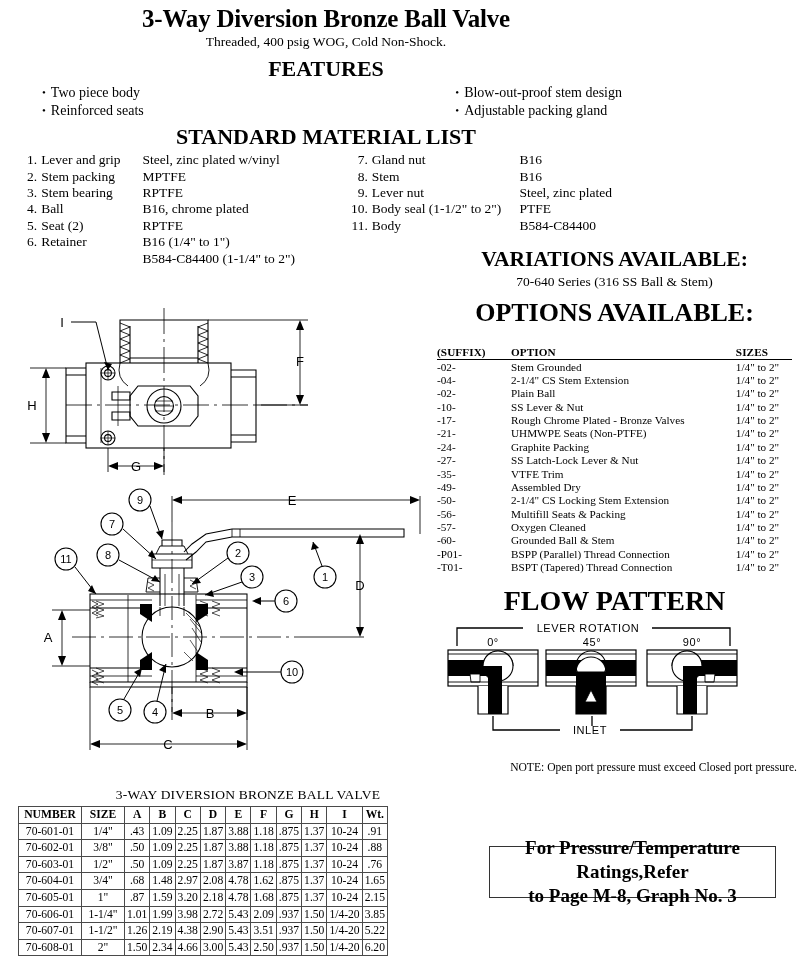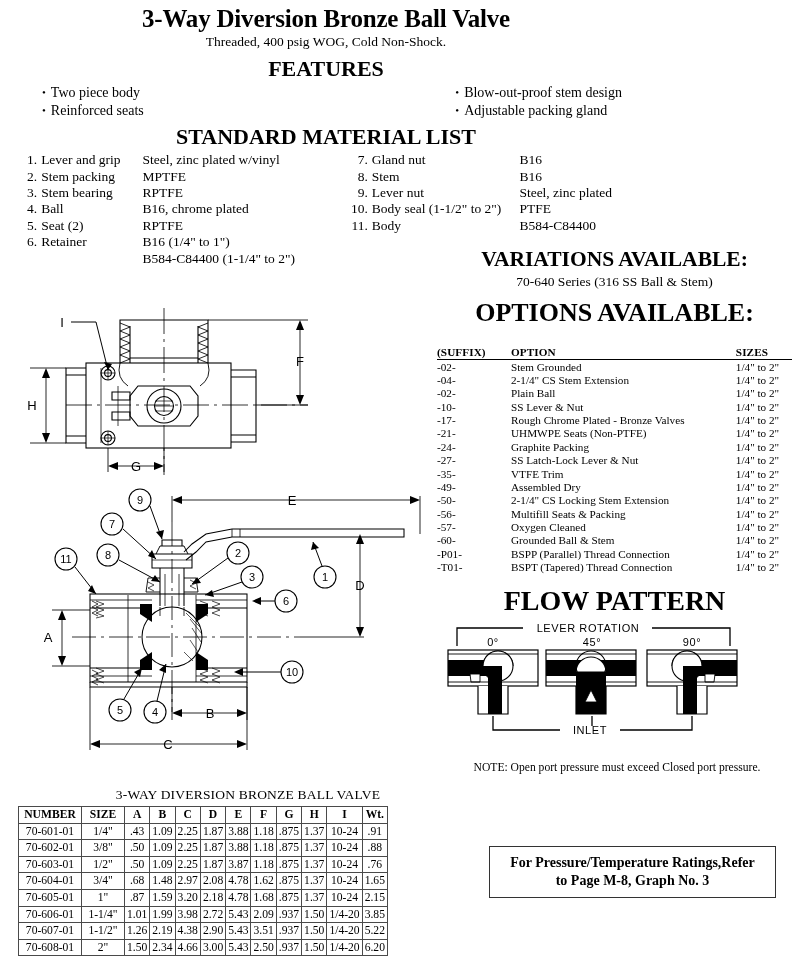--- a/index.html
+++ b/index.html
@@ -70,21 +70,21 @@
   .opt-table th.sz,.opt-table td.sz{text-align:left;white-space:nowrap;}
   .opt-table td{padding:0.7px 0;vertical-align:top;white-space:nowrap;}
   .opt-table td.sfx{width:74px;}
   .opt-table th.sfx{width:74px;}
 
   
   .flow-h{
     font-size:28px;font-weight:bold;text-align:center;margin-top:12px;line-height:1.05;
   }
   .flow-note{
-    font-size:11.6px;text-align:center;margin-top:3px;
+    font-size:11.6px;text-align:right;margin-top:3px;
   }
 
   
   .tbl-title{
     position:absolute;left:18px;top:787px;width:460px;text-align:center;
     font-size:13.5px;letter-spacing:0.2px;
   }
   .dim-table{
     position:absolute;left:18px;top:806px;
     border-collapse:collapse;font-size:11.6px;
@@ -94,21 +94,21 @@
   }
   .dim-table th{font-weight:bold;}
   .dim-table td.num{width:58px;}
   .dim-table td.size{width:38px;}
   .dim-table th.num{width:58px;}
   .dim-table th.size{width:38px;}
 
   .pt-box{
     position:absolute;left:489px;top:846px;width:287px;height:52px;
     border:1.4px solid #333;display:flex;align-items:center;justify-content:center;
-    text-align:center;font-size:14px;font-weight:bold;line-height:1.28;
+    text-align:center;font-size:19px;font-weight:bold;line-height:1.28;
     box-sizing:border-box;
   }
 
   
   .draw-top{position:absolute;left:8px;top:300px;}
   .draw-bot{position:absolute;left:0px;top:482px;}
   .draw-flow{position:absolute;left:440px;top:616px;}
   svg{display:block;}
   .bal{font-family:"Liberation Sans",sans-serif;font-size:11px;text-anchor:middle;}
   .dimlbl{font-family:"Liberation Sans",sans-serif;font-size:13px;text-anchor:middle;}

